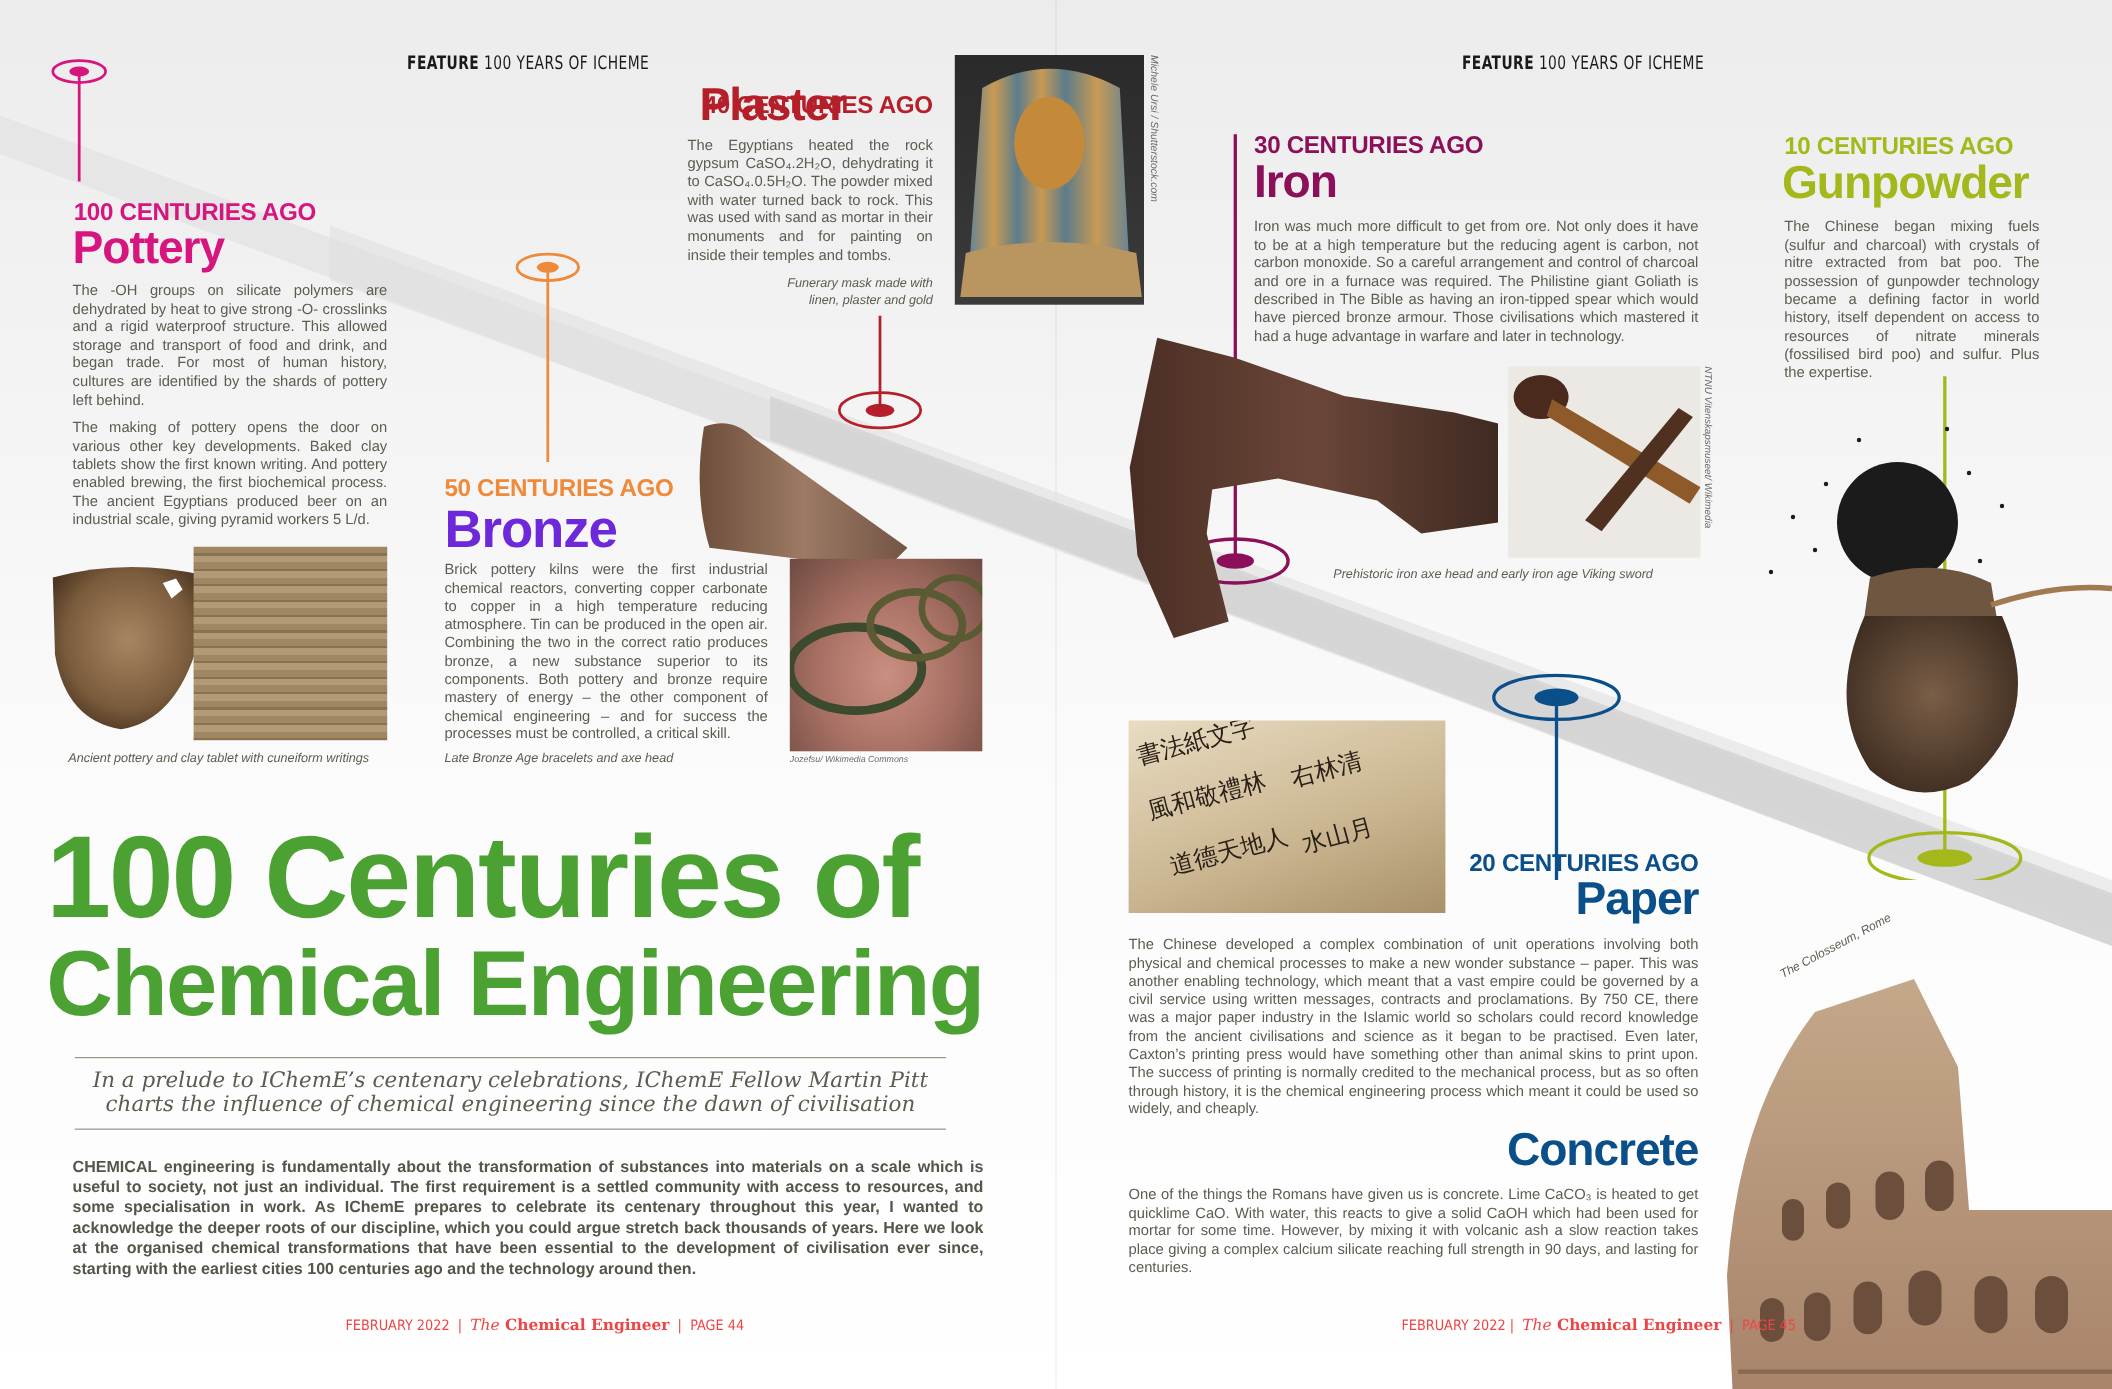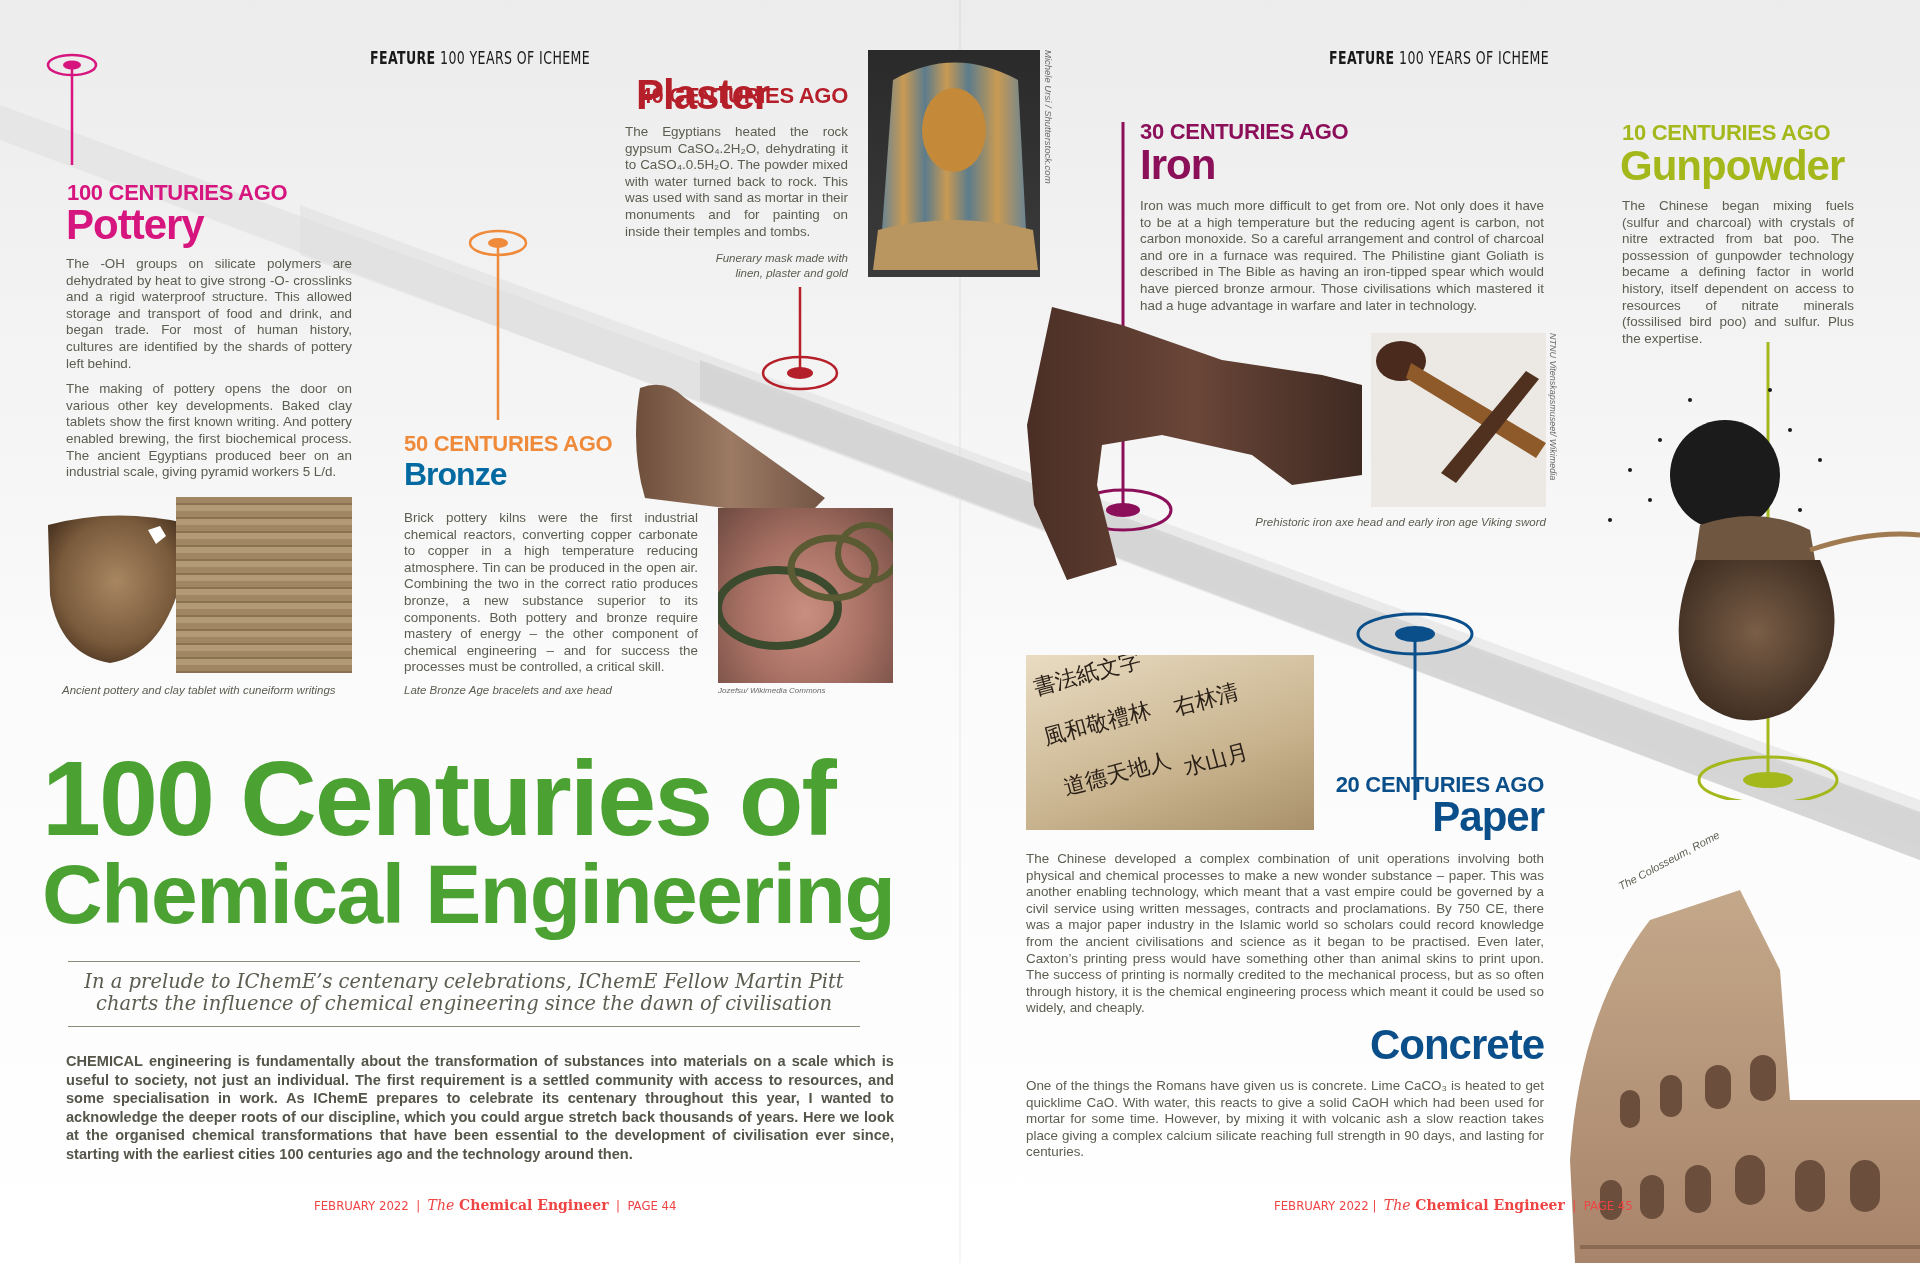--- a/index.html
+++ b/index.html
@@ -93,21 +93,21 @@
         </radialGradient>
       </defs>
   <path d="M8,20 Q75,2 145,18 L140,80 Q120,150 70,158 Q20,150 10,90 Z" fill="url(#pg)"></path>
   <path d="M108,25 l12,-4 l6,10 l-10,8 z" fill="#fff"></path>
     </svg>
 </div>
 <div class="photo" style="left:176px;top:497px;width:176px;height:176px;background:repeating-linear-gradient(180deg,#a08663 0 6px,#8a7152 6px 8px,#b39a76 8px 14px);"></div>
 <div class="caption" style="left:62px;top:684px;text-align:center;">Ancient pottery and clay tablet with cuneiform writings</div>
 
 <div class="era" style="left:404px;top:433px;color:#ef8a3a;">50 CENTURIES AGO</div>
-<div class="era-title" style="left:404px;top:458px;font-size:32px;color:#0369a1;">Bronze</div>
+<div class="era-title" style="left:404px;top:458px;font-size:48px;color:#6d28d9;">Bronze</div>
 <div class="body" style="left:404px;top:510px;width:294px;">
   <p>Brick pottery kilns were the first industrial chemical reactors, converting copper carbonate to copper in a high temperature reducing atmosphere. Tin can be produced in the open air. Combining the two in the correct ratio produces bronze, a new substance superior to its components. Both pottery and bronze require mastery of energy – the other component of chemical engineering – and for success the processes must be controlled, a critical skill.</p>
 </div>
 <div class="photo" style="left:625px;top:378px;width:200px;height:140px;">
   <svg width="200" height="140">
       <defs>
         <linearGradient id="bx" x1="0" x2="1">
           <stop offset="0" stop-color="#6e4f3c"></stop>
           <stop offset="0.5" stop-color="#9c7a64"></stop>
           <stop offset="1" stop-color="#735545"></stop>
@@ -173,21 +173,21 @@
     </svg>
 </div>
 <div class="photo" style="left:1371px;top:333px;width:175px;height:174px;background:#ece9e4;">
   <svg width="175" height="174">
       <ellipse cx="30" cy="28" rx="25" ry="20" fill="#4a2a1c"></ellipse>
       <path d="M40,30 L175,110 L165,125 L35,45 Z" fill="#8f5a2a"></path>
       <path d="M70,140 L155,38 L168,46 L85,150 Z" fill="#50301e"></path>
     </svg>
 </div>
 <div class="vcredit" style="left:1548px;top:333px;font-size:9px;">NTNU Vitenskapsmuseet/ Wikimedia</div>
-<div class="caption" style="left:1240px;top:516px;width:306px;text-align:right;">Prehistoric iron axe head and early iron age Viking sword</div>
+<div class="caption" style="left:1212px;top:516px;width:306px;">Prehistoric iron axe head and early iron age Viking sword</div>
 
 <div class="photo" style="left:1026px;top:655px;width:288px;height:175px;background:linear-gradient(160deg,#e9dcc2,#c9b48f 60%,#a8916a);">
   <svg width="288" height="175" font-family="DejaVu Sans, sans-serif" font-size="22" fill="#2a2018">
       <text x="10" y="40" transform="rotate(-15 10 40)">書法紙文字</text>
       <text x="20" y="90" transform="rotate(-15 20 90)">風和敬禮林</text>
       <text x="40" y="140" transform="rotate(-15 40 140)">道德天地人</text>
       <text x="150" y="60" transform="rotate(-15 150 60)">右林清</text>
       <text x="160" y="120" transform="rotate(-15 160 120)">水山月</text>
     </svg>
 </div>

